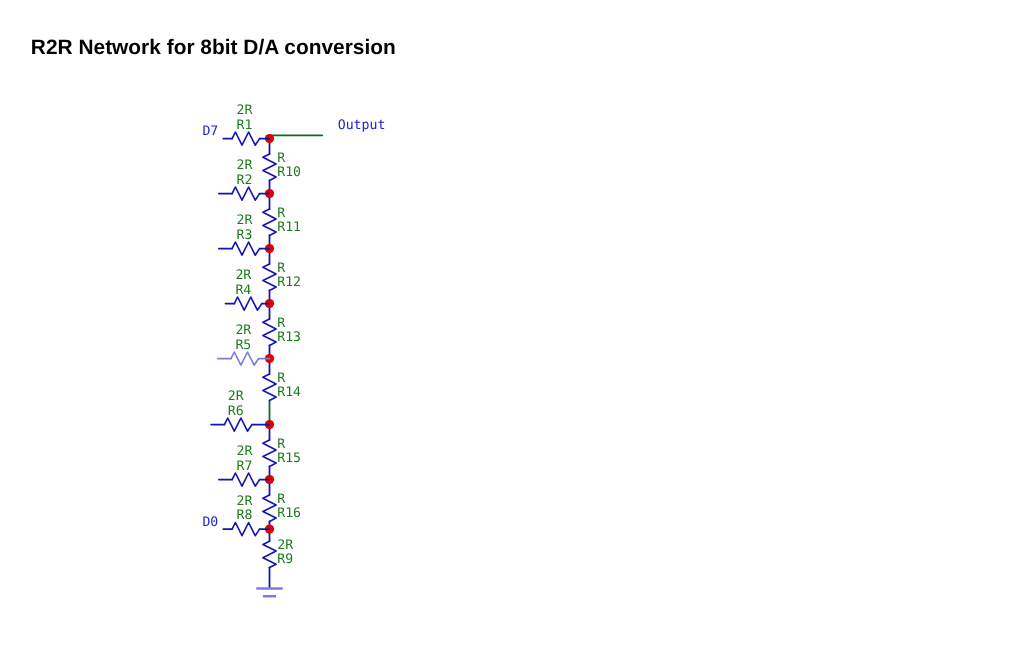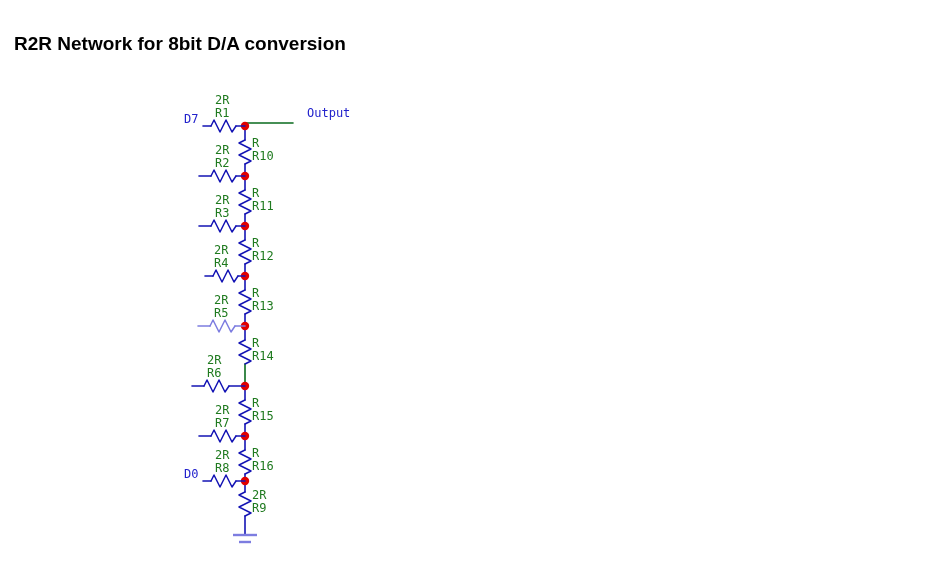--- a/index.html
+++ b/index.html
@@ -9,21 +9,21 @@
   }
   body {
     width: 933px;
     height: 587px;
     position: relative;
     overflow: hidden;
     font-family: "Liberation Sans", sans-serif;
   }
   #page-title {
     position: absolute;
-    left: 14px;
+    left: 28px;
     top: 33px;
     font-family: "Liberation Sans", sans-serif;
     font-size: 19px;
     font-weight: bold;
     color: #000000;
     letter-spacing: 0px;
     white-space: nowrap;
   }
   #schematic-canvas {
     position: absolute;

